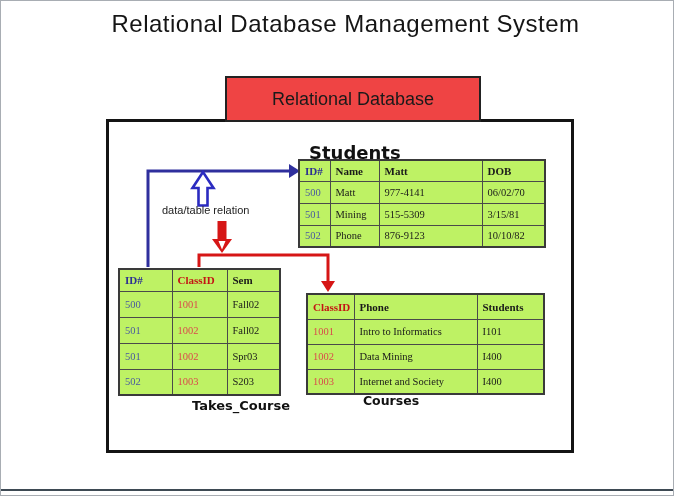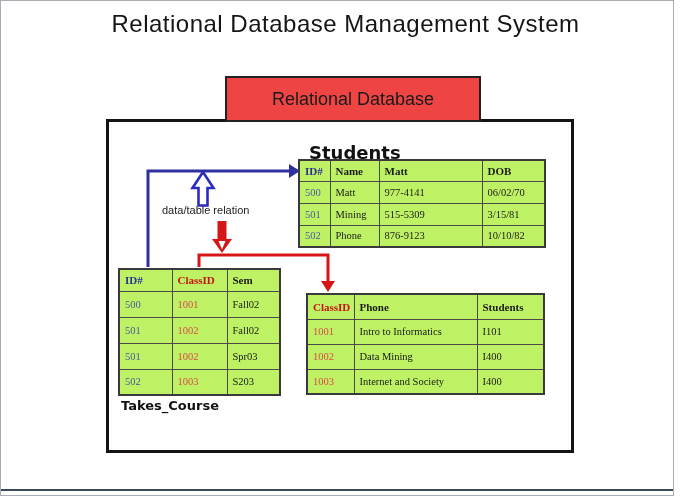--- a/index.html
+++ b/index.html
@@ -43,21 +43,21 @@
   .red-v{color:#da4b4b;}
   #students{left:297px;top:158px;}
   #students tr{height:22px;}
   #students tr.hdr{height:21px;}
   #takes{left:117px;top:267px;}
   #takes tr{height:26px;}
   #takes tr.hdr{height:22px;}
   #courses{left:305px;top:292px;}
   #courses tr{height:25px;}
   #cap-students{left:308px;top:141px;font-size:18px;}
-  #cap-takes{left:120px;top:397px;width:161px;text-align:left;font-size:13px;}
+  #cap-takes{left:128px;top:397px;width:161px;text-align:right;font-size:13px;}
   #cap-courses{left:330px;top:392px;width:120px;text-align:center;font-size:12.5px;}
   .relation-label{
     position:absolute;left:161px;top:203px;z-index:3;
     font-family:Liberation Sans, sans-serif;font-size:11px;color:#222;
   }
   .bottom-strip{
     position:absolute;left:0;top:488px;width:689px;height:2px;
     background:#3e4a54;z-index:5;
   }
 </style>
@@ -183,17 +183,18 @@
       <td>Data Mining</td>
       <td>I400</td>
     </tr>
     <tr>
       <td class="red-v">1003</td>
       <td>Internet and Society</td>
       <td>I400</td>
     </tr>
   </tbody>
     </table>
+  <div class="cap" id="cap-courses">Courses</div>
 
   <div class="relation-label">data/table relation</div>
 
   <div class="bottom-strip"></div>
 </div>
 
 </body></html>

